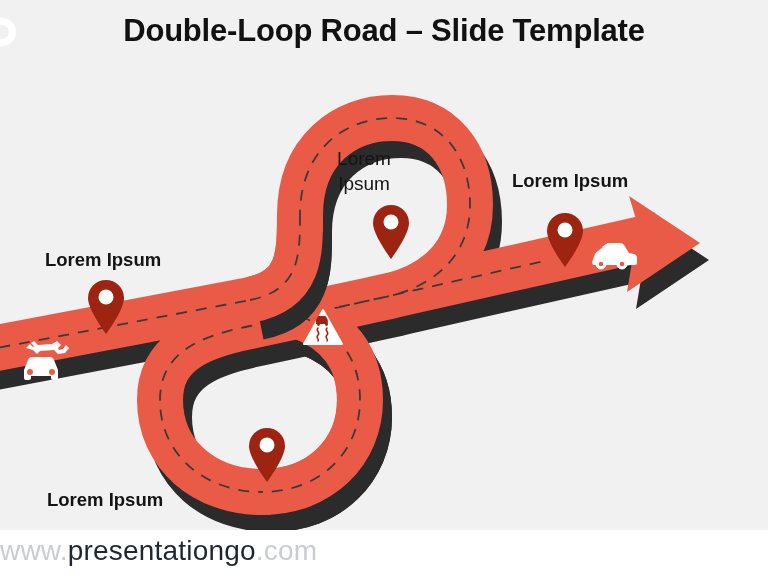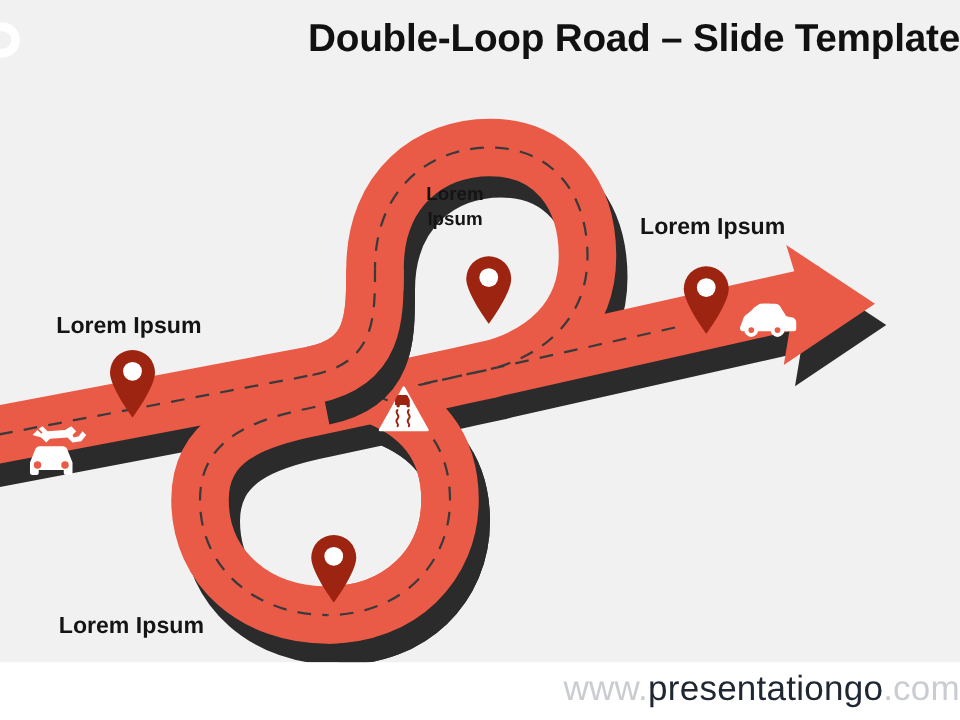--- a/index.html
+++ b/index.html
@@ -31,21 +31,21 @@
     top: 8px;
     width: 70px;
     height: 48px;
   }
   
   #slide-title {
     position: absolute;
     left: 0;
     top: 13px;
     width: 768px;
-    text-align: right;
+    text-align: center;
     font-size: 31px;
     font-weight: bold;
     color: #111111;
     letter-spacing: -0.2px;
     white-space: nowrap;
   }
   
   #road-layer {
     position: absolute;
     left: 0;
@@ -57,22 +57,22 @@
   .slide-label {
     position: absolute;
     font-size: 18.5px;
     font-weight: bold;
     color: #141414;
     white-space: nowrap;
     text-align: right;
   }
   .loop-label {
     position: absolute;
-    font-size: 15px;
-    font-weight: bold;
+    font-size: 19px;
+    font-weight: normal;
     color: #141414;
     text-align: center;
     line-height: 1.34;
   }
   #label-left      { left: 45px;  top: 249px; }
   #label-right     { left: 512px; top: 170px; }
   #label-bottom    { left: 47px;  top: 489px; }
   #label-toploop   { left: 316px; top: 146px; width: 96px; }
 
   
@@ -82,21 +82,21 @@
     top: 530px;
     width: 768px;
     height: 46px;
     background: #ffffff;
   }
   #footer-url {
     position: absolute;
     left: 0;
     top: 5px;
     width: 768px;
-    text-align: right;
+    text-align: left;
     font-size: 28px;
     font-weight: normal;
     letter-spacing: 0.2px;
   }
   .url-dim  { color: #c9ccd1; }
   .url-main { color: #1f2733; }
 </style>
 </head>
 <body>
 

